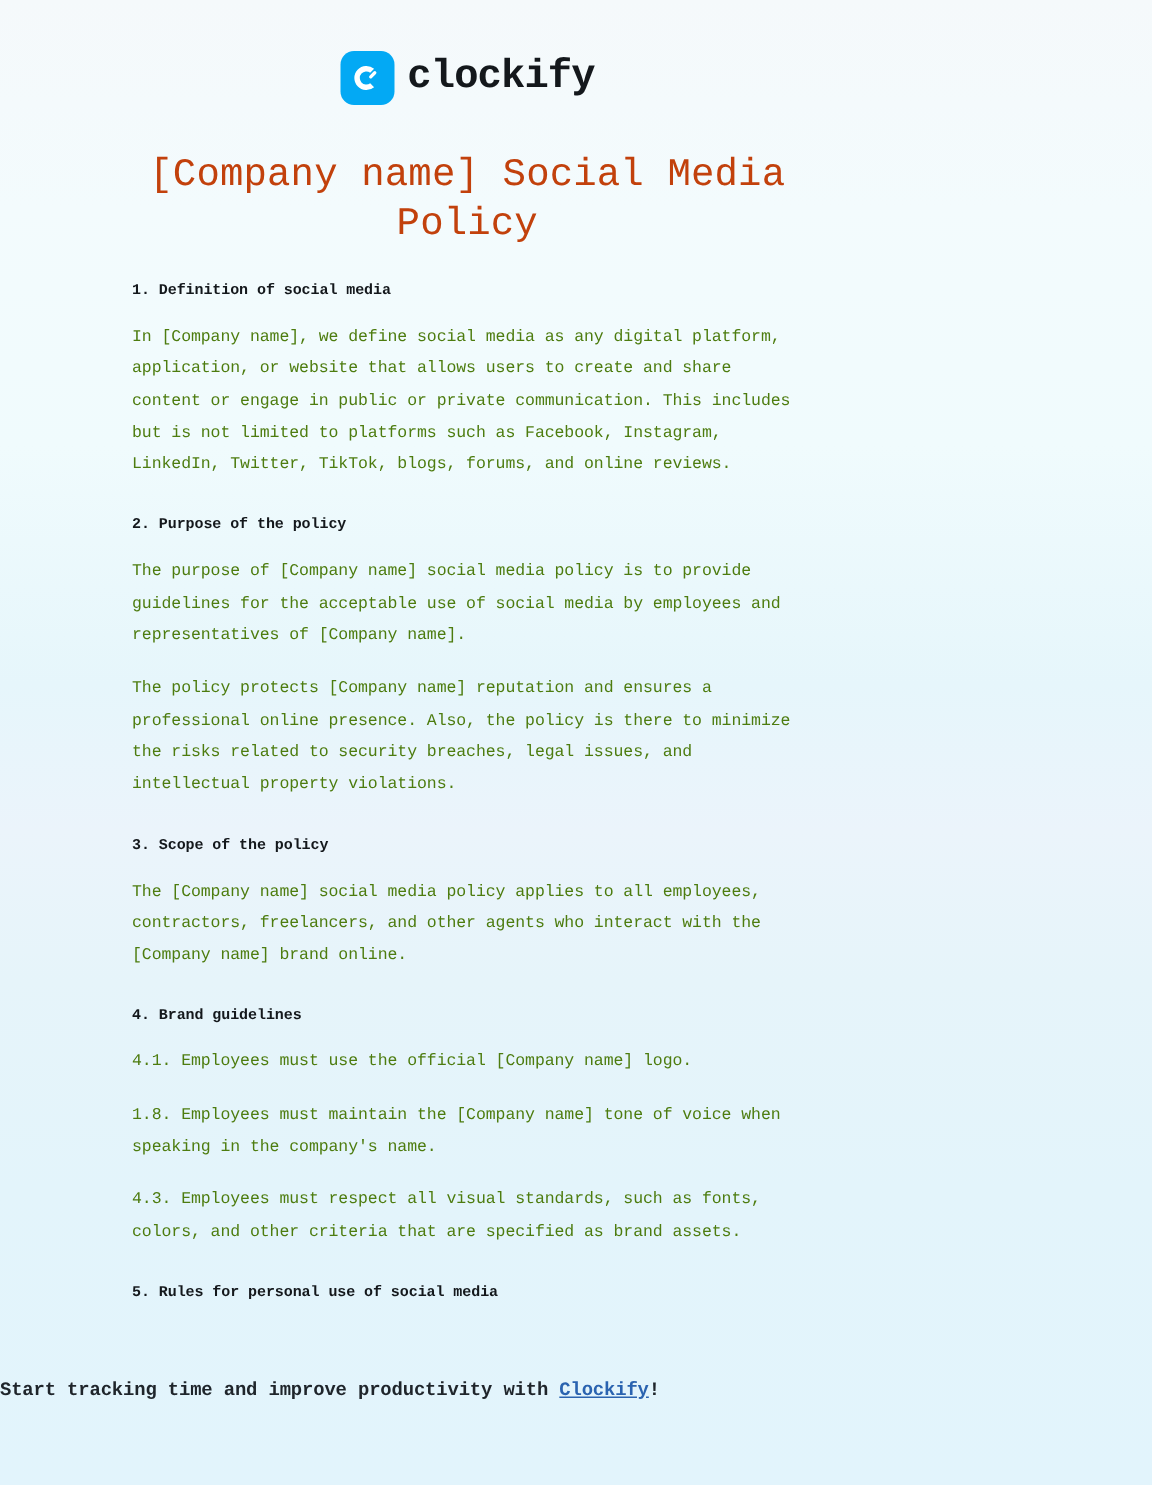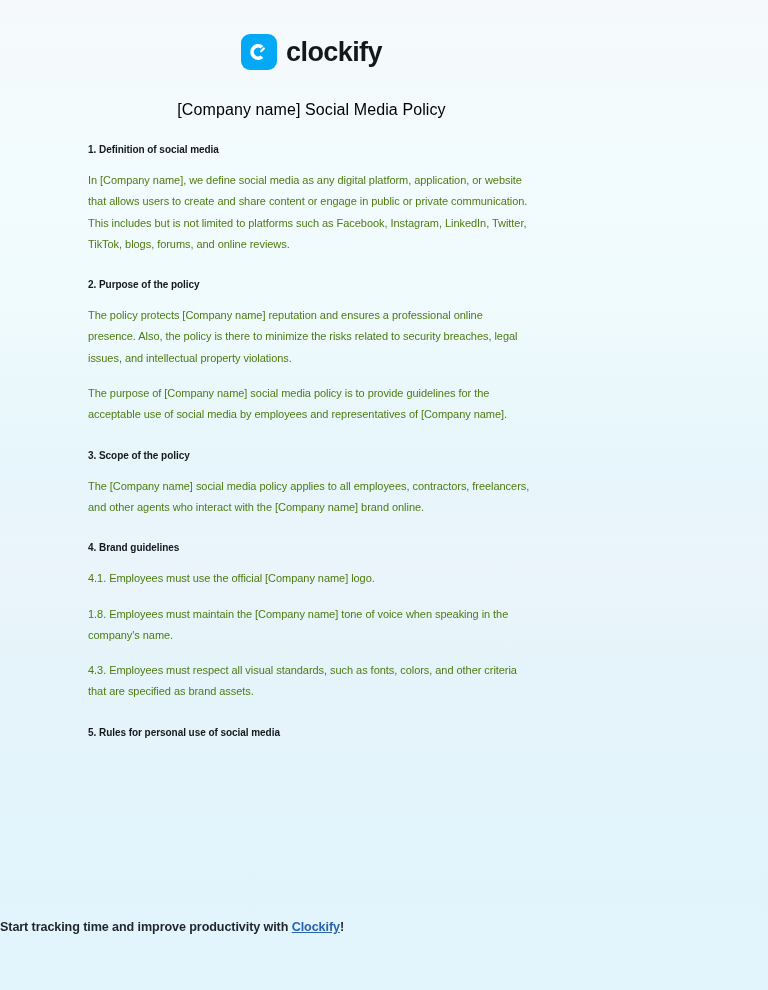--- a/index.html
+++ b/index.html
@@ -22,20 +22,21 @@
         #e6f4fa 66%,
         #e3f4fb 80%,
         #e2f4fc 100%);
   }
 
   .page {
     position: relative;
     width: 623px;
     height: 990px;
     box-sizing: border-box;
+    font-family: Liberation Mono, monospace;
   }
 
   
   .brand-header {
     padding-top: 34px;
     display: flex;
     justify-content: center;
     align-items: center;
   }
   .brand-lockup {
@@ -64,23 +65,23 @@
 
   
   .doc {
     padding: 0 88px 0 88px;
     box-sizing: border-box;
   }
 
   .doc-title {
     margin: 30px 0 0 0;
     text-align: center;
-    font-size: 16px;
+    font-size: 26px;
     font-weight: normal;
-    color: #000000;
+    color: #c2410c;
     letter-spacing: 0.1px;
     line-height: 1.25;
   }
 
   .section { margin: 0; }
 
   h2.heading {
     margin: 22px 0 0 0;
     font-size: 10px;
     font-weight: bold;
@@ -139,22 +140,22 @@
 
     <h1 class="doc-title">[Company name] Social Media Policy</h1>
 
     <div class="section">
       <h2 class="heading">1. Definition of social media</h2>
       <p class="para">In [Company name], we define social media as any digital platform, application, or website that allows users to create and share content or engage in public or private communication. This includes but is not limited to platforms such as Facebook, Instagram, LinkedIn, Twitter, TikTok, blogs, forums, and online reviews.</p>
     </div>
 
     <div class="section">
       <h2 class="heading">2. Purpose of the policy</h2>
+      <p class="para">The purpose of [Company name] social media policy is to provide guidelines for the acceptable use of social media by employees and representatives of [Company name].</p>
       <p class="para">The policy protects [Company name] reputation and ensures a professional online presence. Also, the policy is there to minimize the risks related to security breaches, legal issues, and intellectual property violations.</p>
-      <p class="para">The purpose of [Company name] social media policy is to provide guidelines for the acceptable use of social media by employees and representatives of [Company name].</p>
     </div>
 
     <div class="section">
       <h2 class="heading">3. Scope of the policy</h2>
       <p class="para">The [Company name] social media policy applies to all employees, contractors, freelancers, and other agents who interact with the [Company name] brand online.</p>
     </div>
 
     <div class="section">
       <h2 class="heading">4. Brand guidelines</h2>
       <p class="para">4.1. Employees must use the official [Company name] logo.</p>

